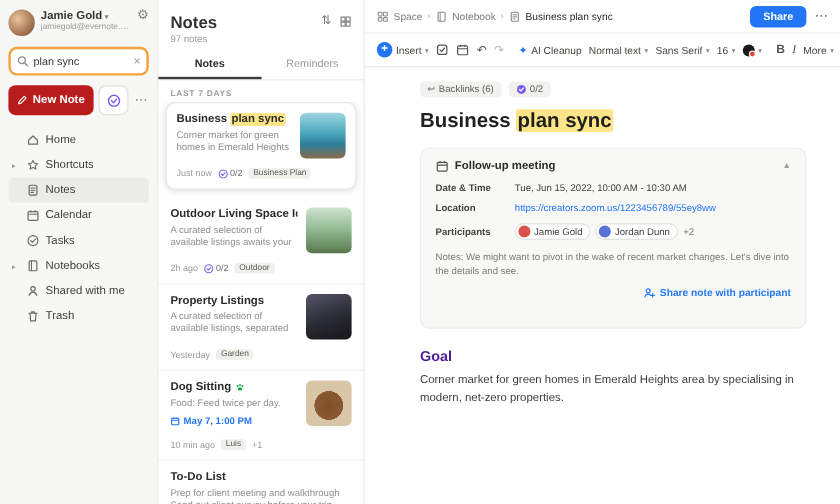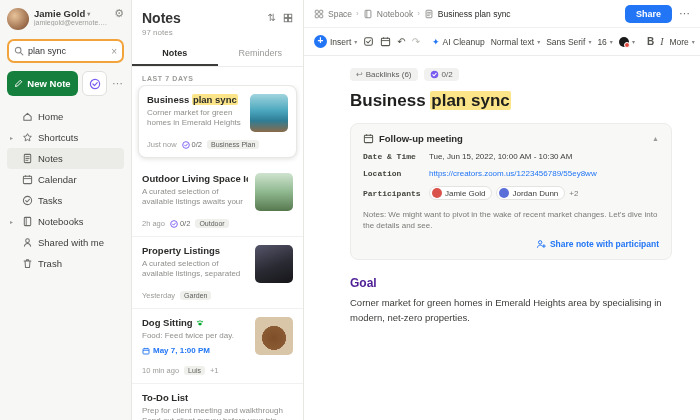--- a/index.html
+++ b/index.html
@@ -14,21 +14,21 @@
   .user-info { flex:1; min-width:0; }
   .user-name-row { font-size:9.5px; font-weight:700; display:flex; align-items:center; gap:2px; cursor:pointer; }
   .tri { font-size:6px; color:#888; }
   .user-email { font-size:7px; color:#9b9b98; white-space:nowrap; overflow:hidden; text-overflow:ellipsis; }
   .gear { font-size:11px; color:#8a8a87; cursor:pointer; line-height:1; }
   .search-box { margin-top:9px; height:24px; background:#fff; border:2px solid #f2a33c; border-radius:7px; display:flex; align-items:center; gap:4px; padding:0 5px; }
   .search-box svg { flex-shrink:0; }
   .search-box input { border:none; outline:none; background:transparent; font-size:9px; width:100%; min-width:0; font-family:inherit; color:#333; }
   .search-x { color:#9a9a97; font-size:10px; cursor:pointer; flex-shrink:0; }
   .actions-row { margin-top:8px; display:flex; align-items:center; gap:4px; }
-  .new-note { flex:1; height:25px; background:#15803d; color:#fff; border:none; border-radius:6px; font-size:9.5px; font-weight:700; display:flex; align-items:center; justify-content:center; gap:4px; cursor:pointer; font-family:inherit; }
+  .new-note { flex:1; height:25px; background:#b91c1c; color:#fff; border:none; border-radius:6px; font-size:9.5px; font-weight:700; display:flex; align-items:center; justify-content:center; gap:4px; cursor:pointer; font-family:inherit; }
   .task-btn { width:25px; height:25px; background:#fff; border:1px solid #e0e0dd; border-radius:6px; display:flex; align-items:center; justify-content:center; cursor:pointer; }
   .side-more { color:#8a8a87; font-size:11px; cursor:pointer; padding:0 1px; }
   .nav { margin-top:10px; display:flex; flex-direction:column; }
   .nav-item { display:flex; align-items:center; gap:5px; height:21px; padding:0 3px; border-radius:4px; cursor:pointer; color:#3c3c3a; }
   .nav-item.sel { background:#ebebe8; }
   .nav-caret { width:6px; font-size:6px; color:#9a9a97; flex-shrink:0; }
   .nav-caret.hide { visibility:hidden; }
   .nav-ic { width:12px; display:flex; justify-content:center; flex-shrink:0; }
   .nav-label { font-size:9.5px; white-space:nowrap; overflow:hidden; text-overflow:ellipsis; }
 
@@ -84,26 +84,26 @@
   .tb-div { width:1px; height:14px; background:#e3e3e0; }
   .ins-plus { width:13px; height:13px; border-radius:50%; background:#2276f5; color:#fff; font-size:10px; line-height:12px; text-align:center; font-weight:700; }
   .color-dot { width:10px; height:10px; border-radius:50%; background:#1a1a1a; position:relative; }
   .color-dot::after { content:""; position:absolute; right:-1px; bottom:-1px; width:4px; height:4px; border-radius:50%; background:#e04a3f; border:1px solid #fff; }
   .ai-ic { color:#2276f5; font-size:9px; }
   .ed-content { flex:1; overflow:hidden; padding:12px 28px 0 46px; }
   .pill-row { display:flex; gap:6px; align-items:center; }
   .pill { display:flex; align-items:center; gap:3px; background:#f1f1ef; border-radius:4px; padding:2px 6px; font-size:8px; color:#5c5c59; cursor:pointer; }
   .pill-ic { font-size:8px; color:#7a7a77; }
   .ed-title { font-size:17px; font-weight:700; color:#1f1f1d; margin-top:10px; }
-  .meeting-card { margin-top:12px; background:#f8f8f6; border:1px solid #ececea; border-radius:8px; padding:9px 12px 10px; max-width:330px; }
+  .meeting-card { margin-top:12px; background:#f8f8f6; border:1px solid #ececea; border-radius:8px; padding:9px 12px 24px; max-width:330px; }
   .mc-header { display:flex; align-items:center; gap:5px; }
   .mc-title { font-size:9.5px; font-weight:700; color:#2b2b29; flex:1; }
   .mc-collapse { color:#9b9b98; font-size:7px; cursor:pointer; }
   .mc-row { display:flex; align-items:center; gap:4px; margin-top:8px; }
-  .mc-label { width:62px; flex-shrink:0; font-size:8px; font-weight:700; color:#44443f;font-family:Liberation Mono, monospace; }
+  .mc-label { width:62px; flex-shrink:0; font-size:8px; font-weight:700; color:#44443f; }
   .mc-value { font-size:8px; color:#3c3c3a; }
   .mc-link { font-size:8px; color:#2276f5; text-decoration:none; cursor:pointer; overflow:hidden; text-overflow:ellipsis; white-space:nowrap; }
   .p-chip { display:flex; align-items:center; gap:3px; background:#fff; border:1px solid #e3e3e0; border-radius:9px; padding:1px 6px 1px 2px; font-size:8px; color:#3c3c3a; cursor:pointer; }
   .p-av { width:10px; height:10px; border-radius:50%; }
   .p-av.red { background:#d9534a; }
   .p-av.blue { background:#5b6fd8; }
   .p-more { font-size:8px; color:#7a7a77; cursor:pointer; }
   .mc-notes { margin-top:9px; font-size:8px; color:#7a7a77; line-height:1.4; }
   .mc-share { margin-top:8px; display:flex; justify-content:flex-end; align-items:center; gap:4px; color:#2276f5; font-size:8.5px; font-weight:700; cursor:pointer; }
   .goal-h { margin-top:16px; font-size:12px; font-weight:700; color:#4c1d95; }

